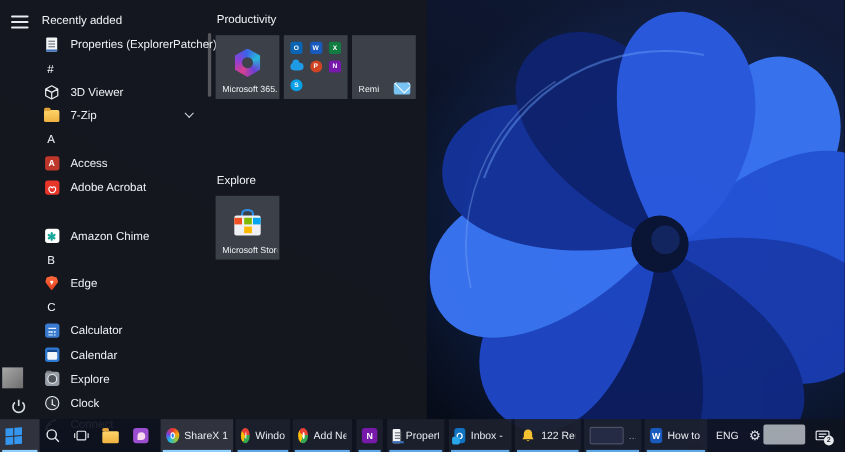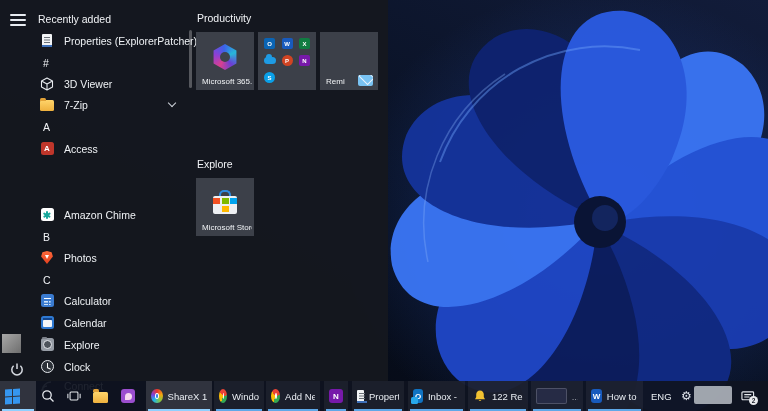--- a/index.html
+++ b/index.html
@@ -225,38 +225,48 @@
       <span class="lbl">7-Zip</span>
     </div>
     <div class="chev"></div>
     <div class="sec" style="top:121px">A</div>
     <div class="row" style="top:141px">
       <span class="ic">
           <span class="sq access-icon">A</span>
         </span>
       <span class="lbl">Access</span>
     </div>
+    <div class="row" style="top:163px">
+      <span class="ic">
+        <span class="sq acro-icon">
+            <svg width="11" height="11" viewBox="0 0 13 13">
+              <path d="M3.2 9.6 C1.8 6.4 4.6 4.6 6.5 6.8 C8.4 4.6 11.2 6.4 9.8 9.6 C8.9 11.4 7.7 12.2 6.5 12.2 C5.3 12.2 4.1 11.4 3.2 9.6 Z" fill="none" stroke="#fff" stroke-width="1.3"></path>
+            </svg>
+          </span>
+      </span>
+      <span class="lbl">Adobe Acrobat</span>
+    </div>
     <div class="row" style="top:207px">
       <span class="ic">
         <span class="sq chime-icon">
             <span class="chime-star">
               <i></i>
               <i></i>
               <i></i>
             </span>
           </span>
       </span>
       <span class="lbl">Amazon Chime</span>
     </div>
     <div class="sec" style="top:231px">B</div>
     <div class="row" style="top:250px">
       <span class="ic">
           <span class="brave-shield"></span>
         </span>
-      <span class="lbl">Photos</span>
+      <span class="lbl">Edge</span>
     </div>
     <div class="sec" style="top:274px">C</div>
     <div class="row" style="top:293px">
       <span class="ic">
           <span class="sq calc-icon"></span>
         </span>
       <span class="lbl">Calculator</span>
     </div>
     <div class="row" style="top:315px">
       <span class="ic">

